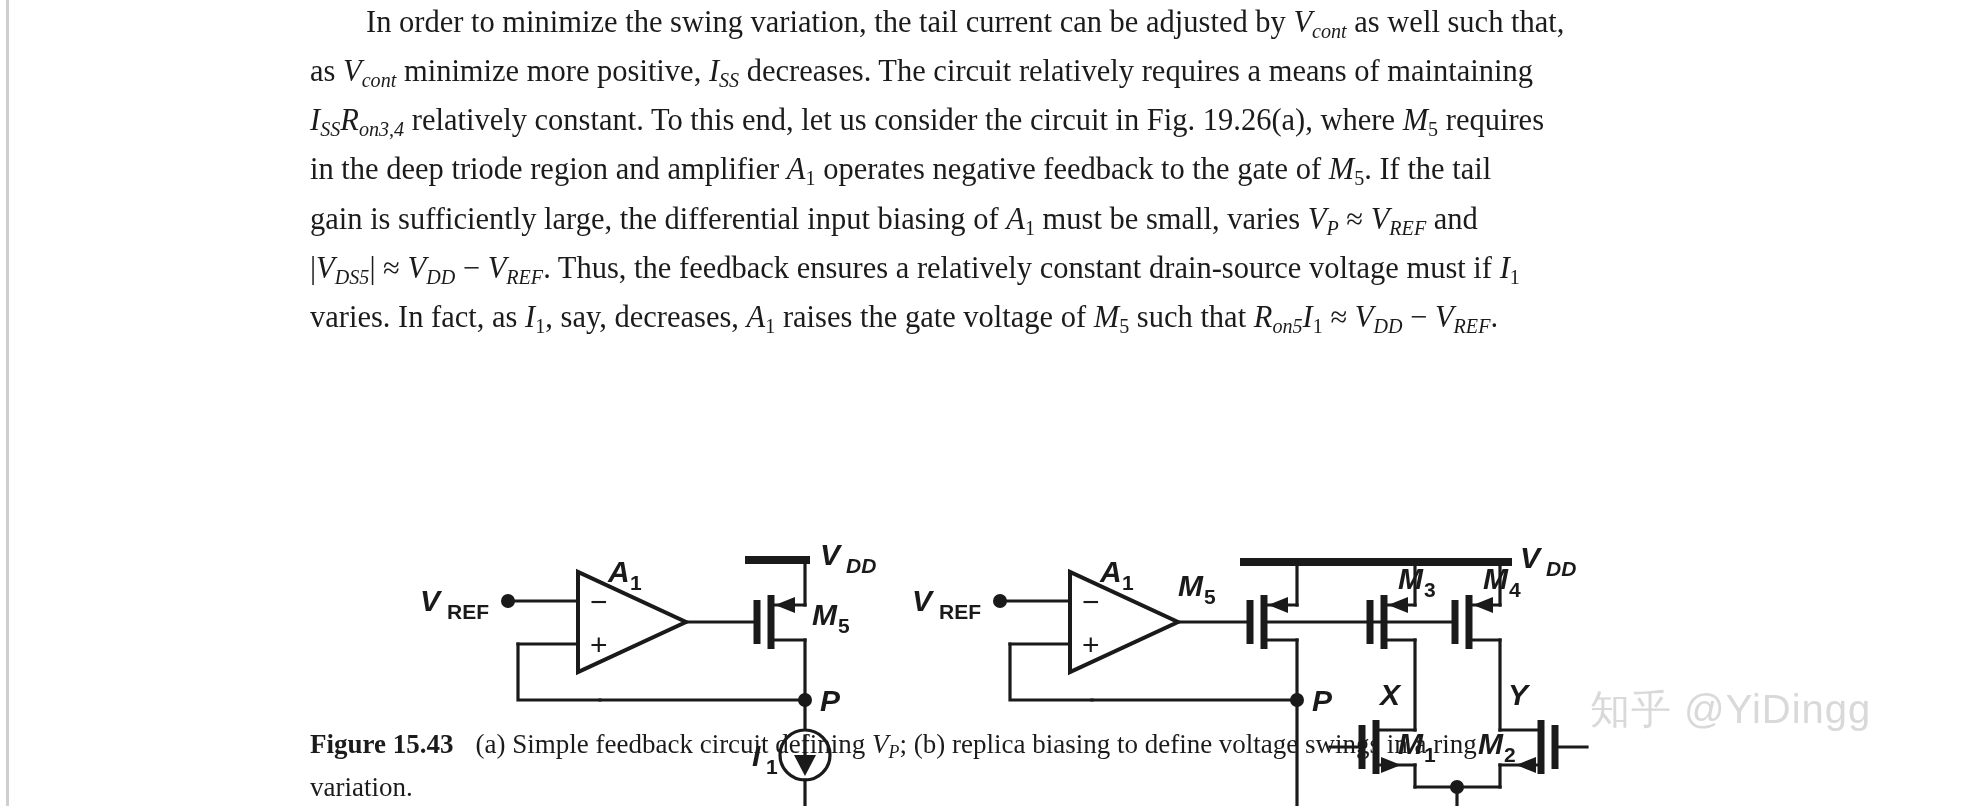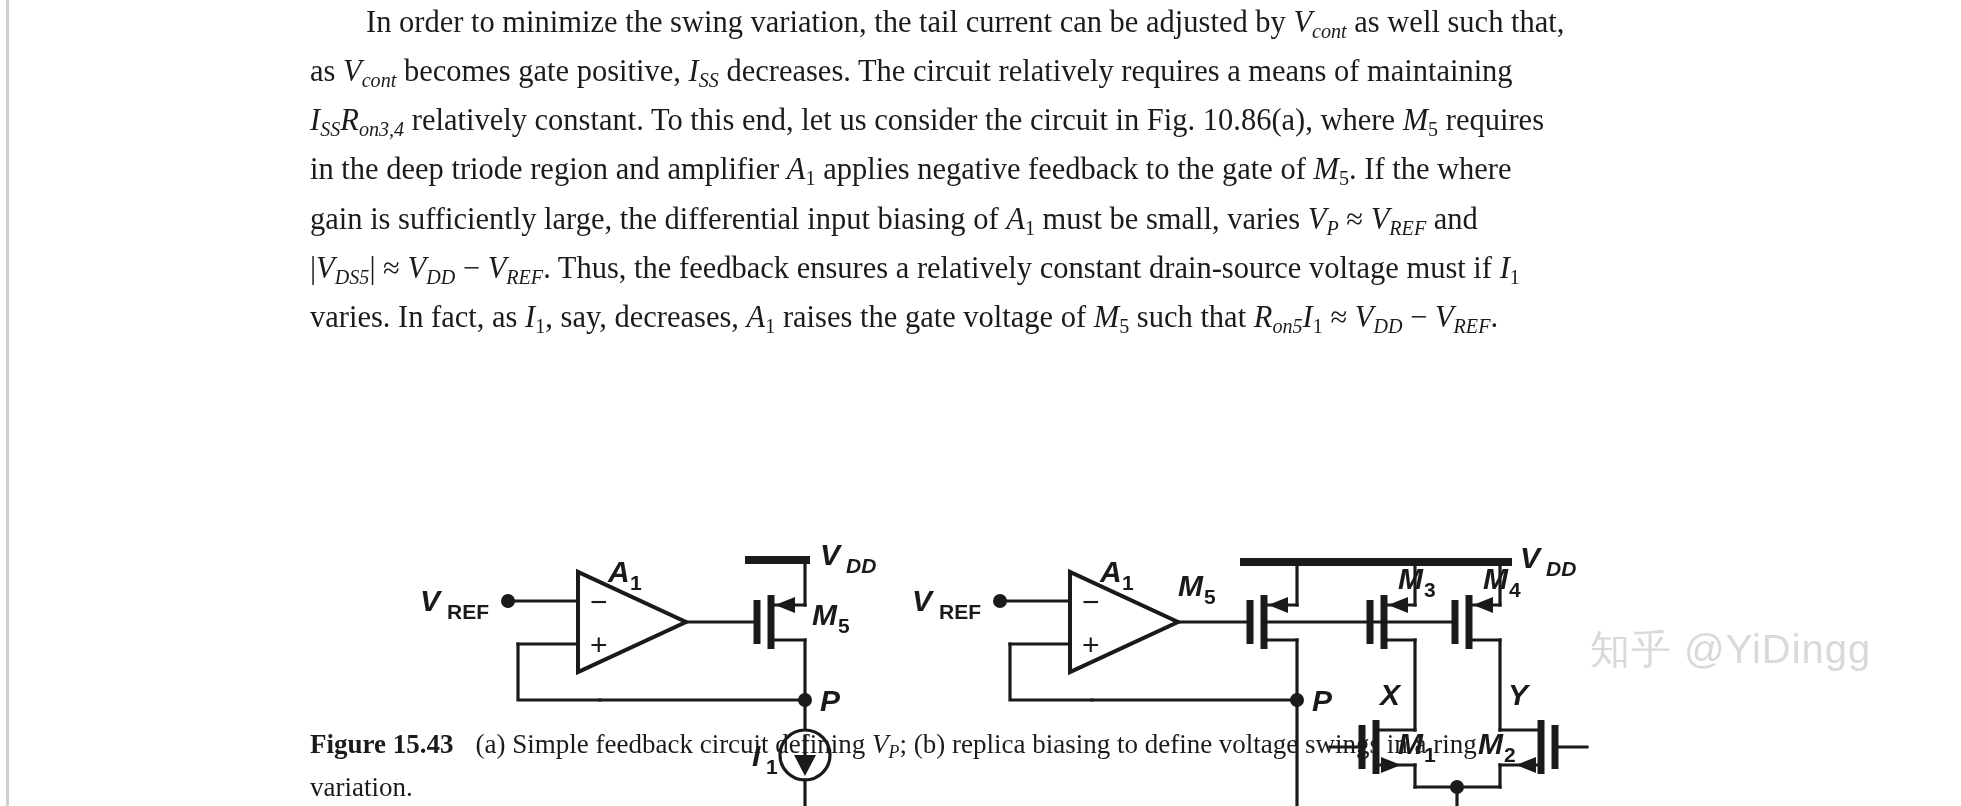--- a/index.html
+++ b/index.html
@@ -44,41 +44,41 @@
   
   .caption{
     position:absolute;left:310px;top:727px;width:1400px;
     font-size:27px;line-height:35px;color:#1b1b1b;
   }
   .caption b{font-weight:bold;}
   .caption .gap{display:inline-block;width:22px;}
 
   
   .watermark{
-    position:absolute;left:1590px;top:622px;
+    position:absolute;left:1590px;top:682px;
     font-family:"Liberation Sans", sans-serif;
     font-size:40px;
     color:#d9d9d9;
     letter-spacing:1px;
     user-select:none;
   }
 </style>
 </head>
 <body>
 
 <div class="page">
 
   <div class="margin-rule"></div>
 
   <div class="body-text">
     <p>
       <span class="indent"></span><span>In order to minimize the swing variation, the tail current can be adjusted by </span><i class="v">V</i><sub>cont</sub><span> as well such that,</span><br>
-      <span>as </span><i class="v">V</i><sub>cont</sub><span> becomes gate positive, </span><i class="v">I</i><sub>SS</sub><span> decreases. The circuit relatively requires a means of maintaining</span><br>
-      <i class="v">I</i><sub>SS</sub><i class="v">R</i><sub>on3,4</sub><span> relatively constant. To this end, let us consider the circuit in Fig. 10.86(a), where </span><i class="v">M</i><sub class="up">5</sub><span> requires</span><br>
-      <span>in the deep triode region and amplifier </span><i class="v">A</i><sub class="up">1</sub><span> applies negative feedback to the gate of </span><i class="v">M</i><sub class="up">5</sub><span>. If the where</span><br>
+      <span>as </span><i class="v">V</i><sub>cont</sub><span> minimize more positive, </span><i class="v">I</i><sub>SS</sub><span> decreases. The circuit relatively requires a means of maintaining</span><br>
+      <i class="v">I</i><sub>SS</sub><i class="v">R</i><sub>on3,4</sub><span> relatively constant. To this end, let us consider the circuit in Fig. 19.26(a), where </span><i class="v">M</i><sub class="up">5</sub><span> requires</span><br>
+      <span>in the deep triode region and amplifier </span><i class="v">A</i><sub class="up">1</sub><span> operates negative feedback to the gate of </span><i class="v">M</i><sub class="up">5</sub><span>. If the tail</span><br>
       <span>gain is sufficiently large, the differential input biasing of </span><i class="v">A</i><sub class="up">1</sub><span> must be small, varies </span><i class="v">V</i><sub>P</sub><span> ≈ </span><i class="v">V</i><sub>REF</sub><span> and</span><br>
       <span>|</span><i class="v">V</i><sub>DS5</sub><span>| ≈ </span><i class="v">V</i><sub>DD</sub><span> − </span><i class="v">V</i><sub>REF</sub><span>. Thus, the feedback ensures a relatively constant drain-source voltage must if </span><i class="v">I</i><sub class="up">1</sub><br>
       <span>varies. In fact, as </span><i class="v">I</i><sub class="up">1</sub><span>, say, decreases, </span><i class="v">A</i><sub class="up">1</sub><span> raises the gate voltage of </span><i class="v">M</i><sub class="up">5</sub><span> such that </span><i class="v">R</i><sub>on5</sub><i class="v">I</i><sub class="up">1</sub><span> ≈ </span><i class="v">V</i><sub>DD</sub><span> − </span><i class="v">V</i><sub>REF</sub><span>.</span>
     </p>
   </div>
 
   <div class="figure">
     <svg width="1961" height="440" viewBox="0 0 1961 440">
       <defs>
         <style>

